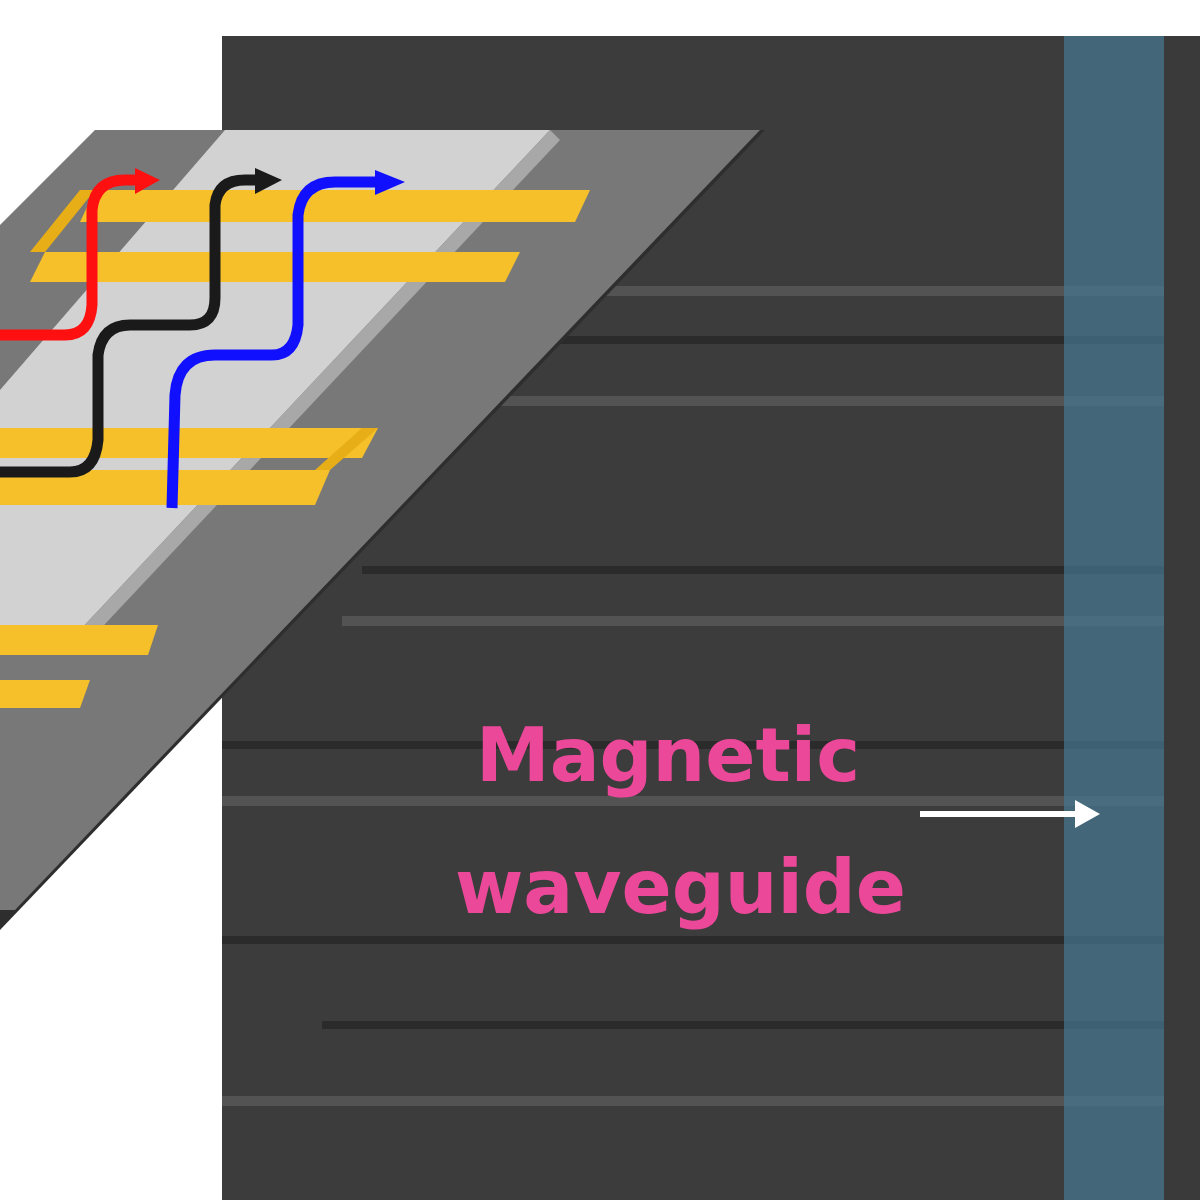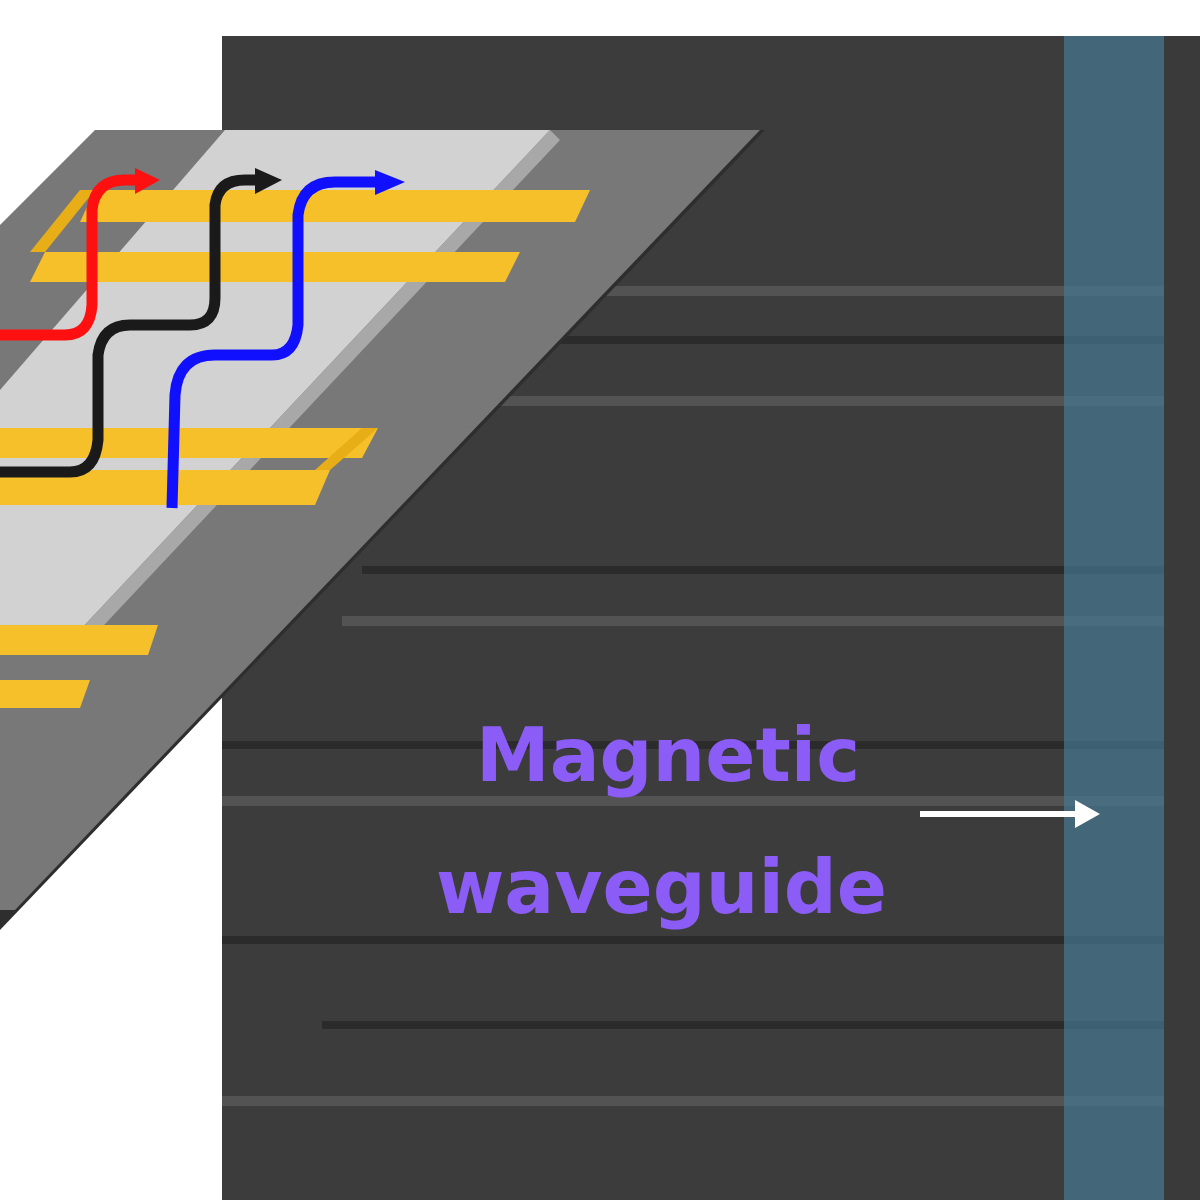--- a/index.html
+++ b/index.html
@@ -2,23 +2,23 @@
 <html><head>
 <meta charset="utf-8">
 <style>
   html, body { margin: 0; padding: 0; }
   body { width: 1200px; height: 1200px; position: relative; overflow: hidden; background: #ffffff; font-family: "DejaVu Sans", sans-serif; }
   .sem { position: absolute; left: 222px; top: 36px; width: 978px; height: 1164px; background: #3c3c3c; overflow: hidden; }
   .streak { position: absolute; height: 10px; background: rgba(110,110,110,0.45); }
   .streak.dark { background: rgba(25,25,25,0.5); height: 8px; }
   .band { position: absolute; left: 842px; top: 0; width: 100px; height: 1164px; background: rgba(70,120,145,0.7); }
   .band-edge { position: absolute; left: 942px; top: 0; width: 36px; height: 1164px; background: #3a3a3a; }
-  .label { position: absolute; color: #8b5cf6; font-family: "DejaVu Sans", sans-serif; font-weight: bold; font-size: 74px; line-height: 1; }
+  .label { position: absolute; color: #ec4899; font-family: "DejaVu Sans", sans-serif; font-weight: bold; font-size: 74px; line-height: 1; }
   .l1 { left: 476px; top: 718px; }
-  .l2 { left: 436px; top: 850px; }
+  .l2 { left: 455px; top: 850px; }
   svg.overlay { position: absolute; left: 0; top: 0; }
 </style>
 </head>
 <body>
 
 <div class="sem">
   <div class="streak" style="left:300px;top:250px;width:678px;"></div>
   <div class="streak dark" style="left:330px;top:300px;width:648px;"></div>
   <div class="streak" style="left:200px;top:360px;width:778px;"></div>
   <div class="streak dark" style="left:140px;top:530px;width:838px;"></div>

